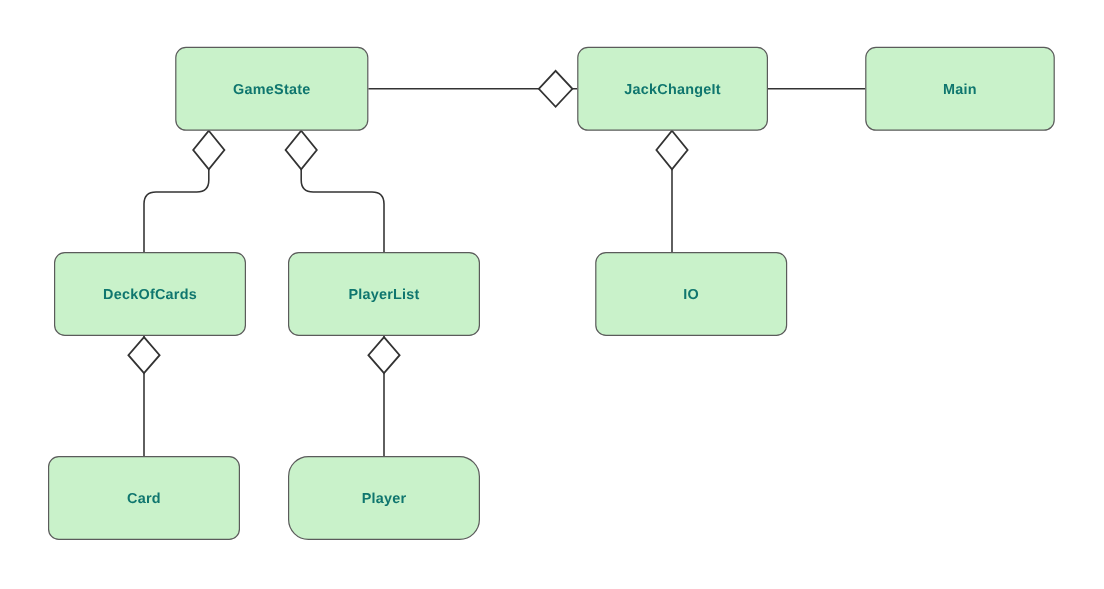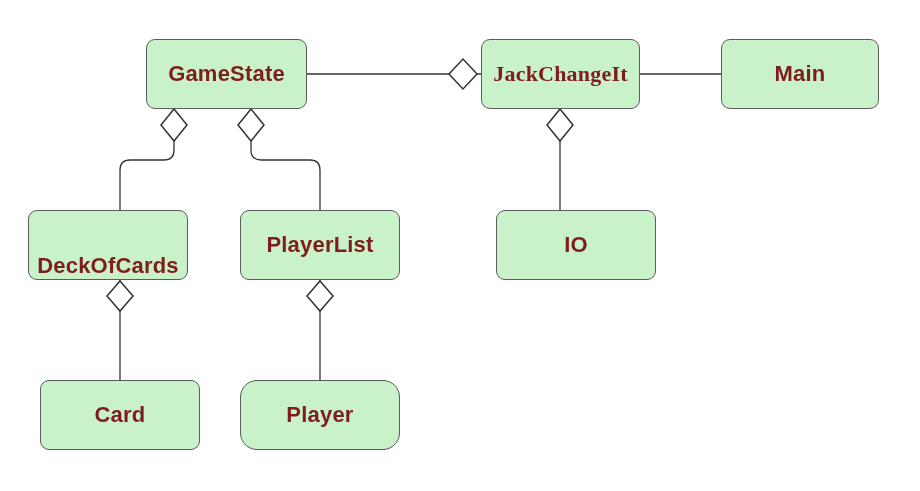--- a/index.html
+++ b/index.html
@@ -26,28 +26,28 @@
     border-radius: 9px;
     display: flex;
     align-items: center;
     justify-content: center;
     width: 160px;
     height: 70px;
     cursor: default;
   }
   .node span {
     font-weight: bold;
-    font-size: 22px;
-    color: #7f1d1d;
+    font-size: 12px;
+    color: #0f766e;
     letter-spacing: 0.2px;
   }
   .n-gamestate   { left: 146px; top: 39px;  width: 161px; }
-  .n-jackchangeit{ left: 481px; top: 39px;  width: 159px; font-family: Liberation Serif, serif; }
+  .n-jackchangeit{ left: 481px; top: 39px;  width: 159px; }
   .n-main        { left: 721px; top: 39px;  width: 158px; text-align: right; }
-  .n-deckofcards { left: 28px;  top: 210px; align-items: flex-end; }
+  .n-deckofcards { left: 45px;  top: 210px; }
   .n-playerlist  { left: 240px; top: 210px; }
   .n-io          { left: 480px; top: 210px; margin-left: 16px; }
   .n-card        { left: 40px;  top: 380px; }
   .n-player      { left: 240px; top: 380px; border-radius: 17px; }
   .edge {
     fill: none;
     stroke: #333333;
     stroke-width: 1.3;
   }
   .diamond {

